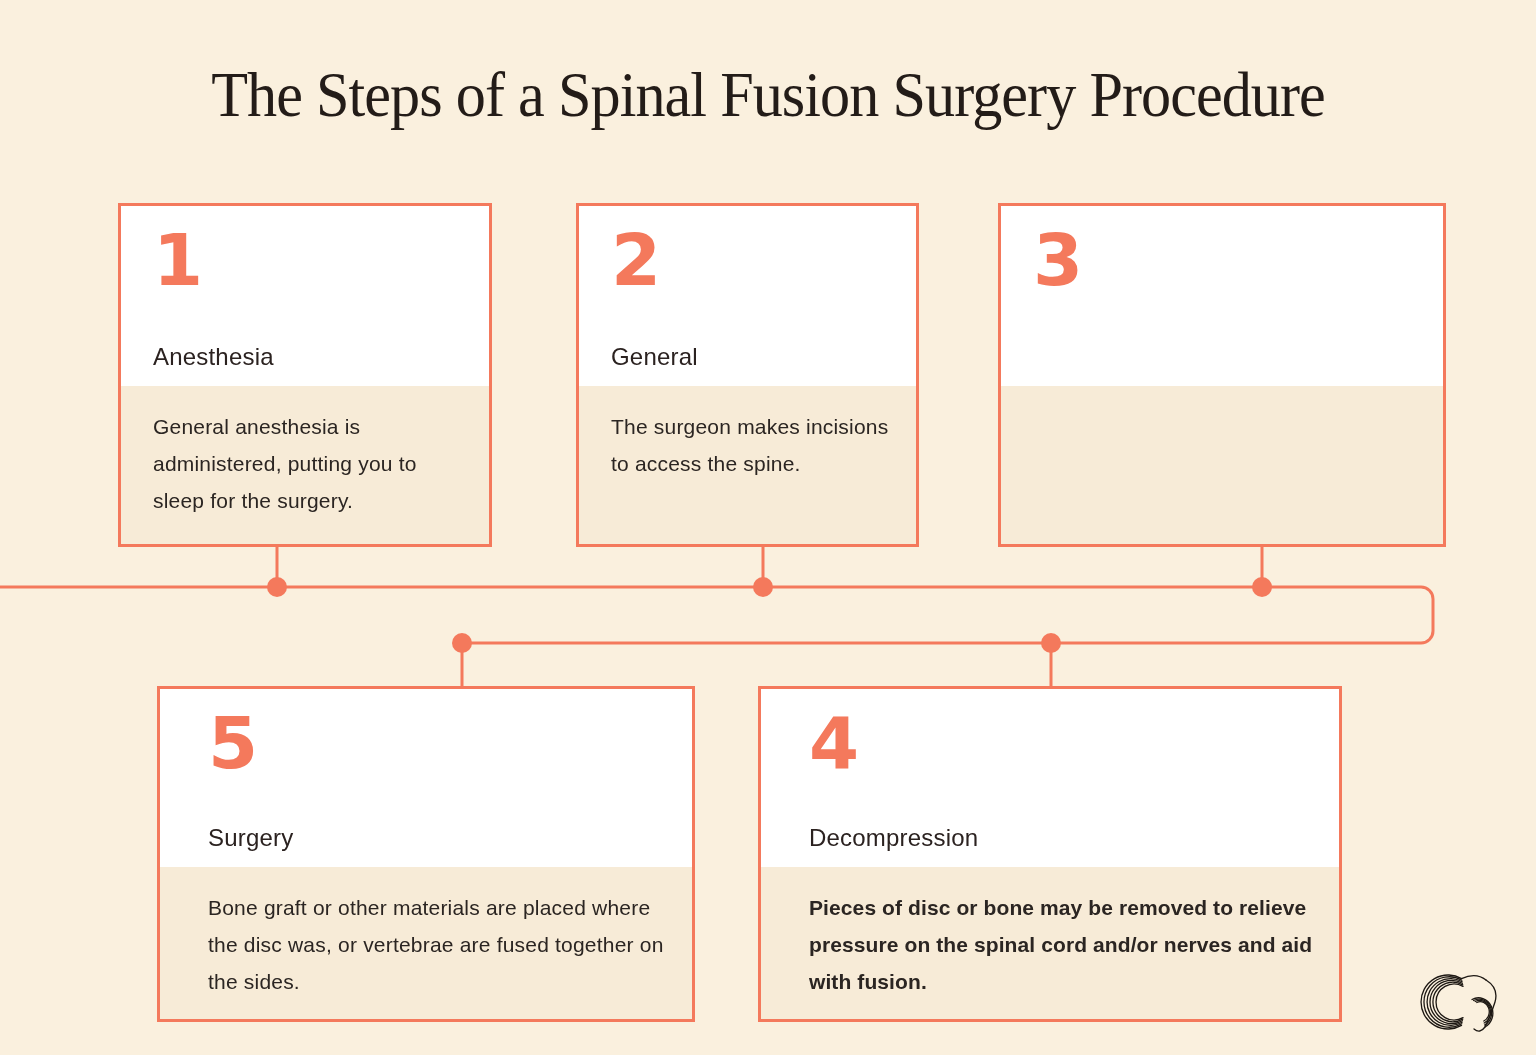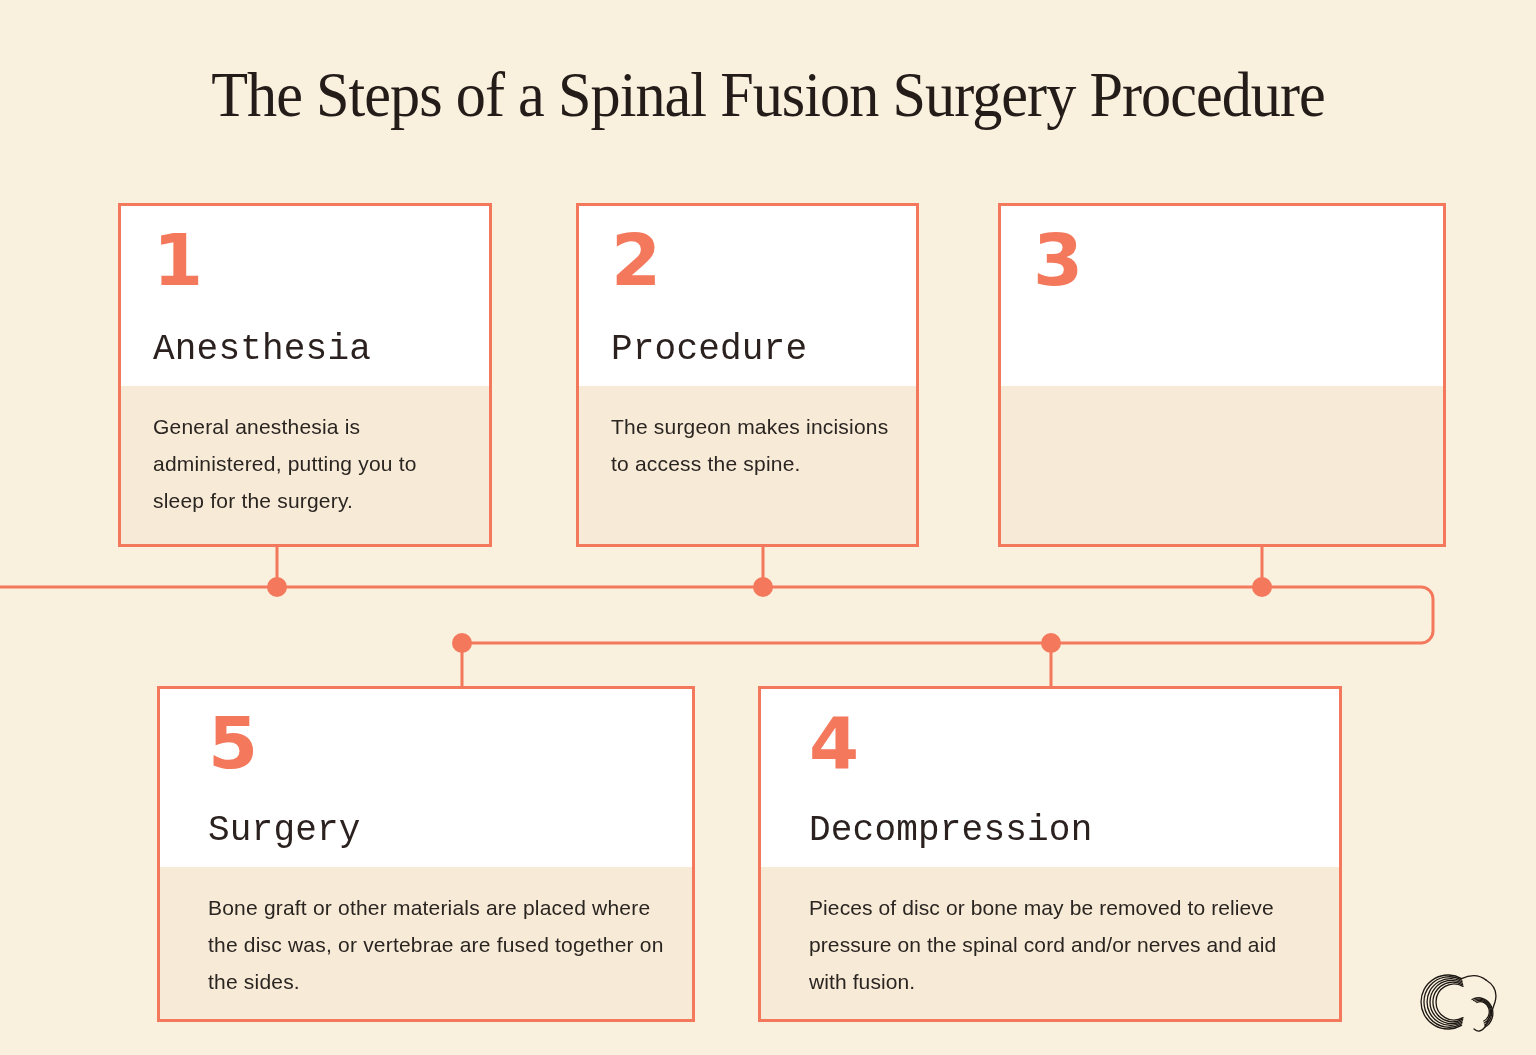--- a/index.html
+++ b/index.html
@@ -55,37 +55,37 @@
   }
   .row-bottom .card-top{height:178px; padding-left:48px;}
   .step-number{
     font-family:"DejaVu Sans", sans-serif;
     font-weight:700;
     font-size:72px;
     line-height:0.95;
     color:var(--accent);
   }
   .step-title{
-    font-family:Liberation Mono, monospace;
+    font-family:Liberation Sans, sans-serif;
     font-weight:400;
-    font-size:36px;
+    font-size:24px;
     line-height:1.1;
     color:var(--heading);
     letter-spacing:0.2px;
   }
   .card-body{
     flex:1 1 auto;
     padding:22px 26px 10px 32px;
     font-size:21px;
     line-height:37px;
     color:var(--body);
     letter-spacing:0.2px;
   }
   .row-bottom .card-body{padding-left:48px;}
-  .card-4 .card-body{font-weight:400; letter-spacing:0.1px;}
+  .card-4 .card-body{font-weight:700; letter-spacing:0.1px;}
   .connector-svg{
     position:absolute;
     left:0; top:0;
     pointer-events:none;
   }
   .logo{
     position:absolute;
     left:1420px; top:966px;
     width:94px; height:72px;
   }
@@ -117,21 +117,21 @@
   <div class="card-top">
     <div class="step-number">1</div>
     <div class="step-title">Anesthesia</div>
   </div>
   <div class="card-body">General anesthesia is administered, putting you to sleep for the surgery.</div>
 </div>
 
 <div class="card card-2 row-top">
   <div class="card-top">
     <div class="step-number">2</div>
-    <div class="step-title">Procedure</div>
+    <div class="step-title">General</div>
   </div>
   <div class="card-body">The surgeon makes incisions to access the spine.</div>
 </div>
 
 <div class="card card-3 row-top">
   <div class="card-top">
     <div class="step-number">3</div>
   </div>
 </div>
 

